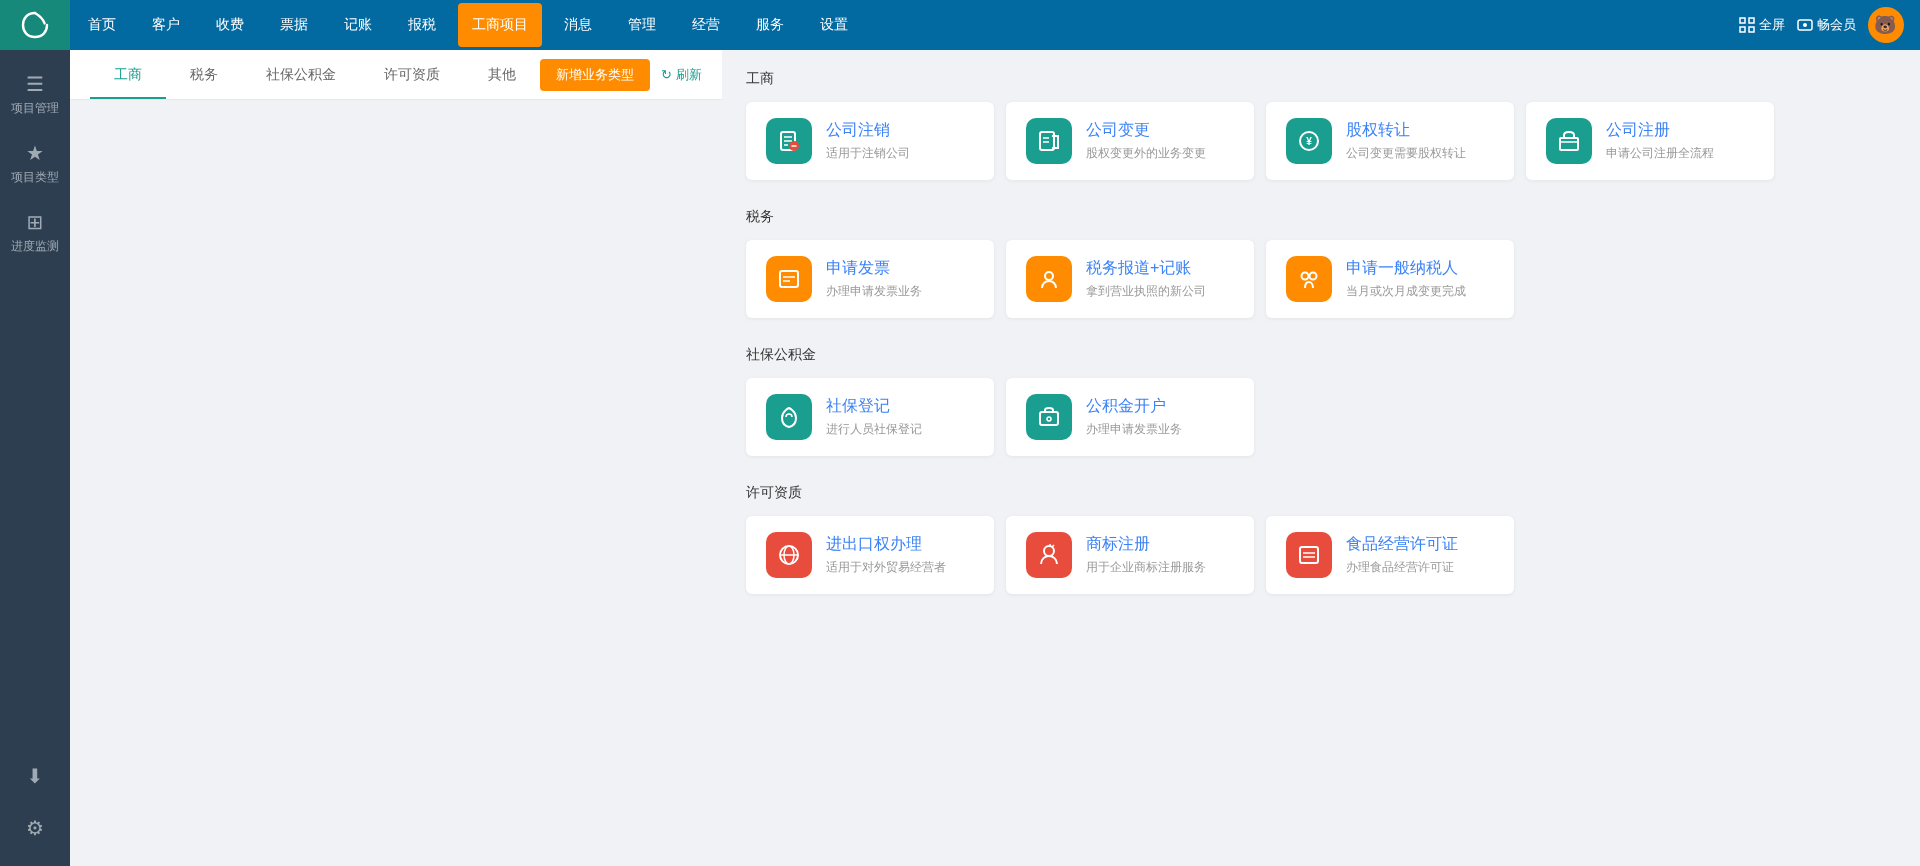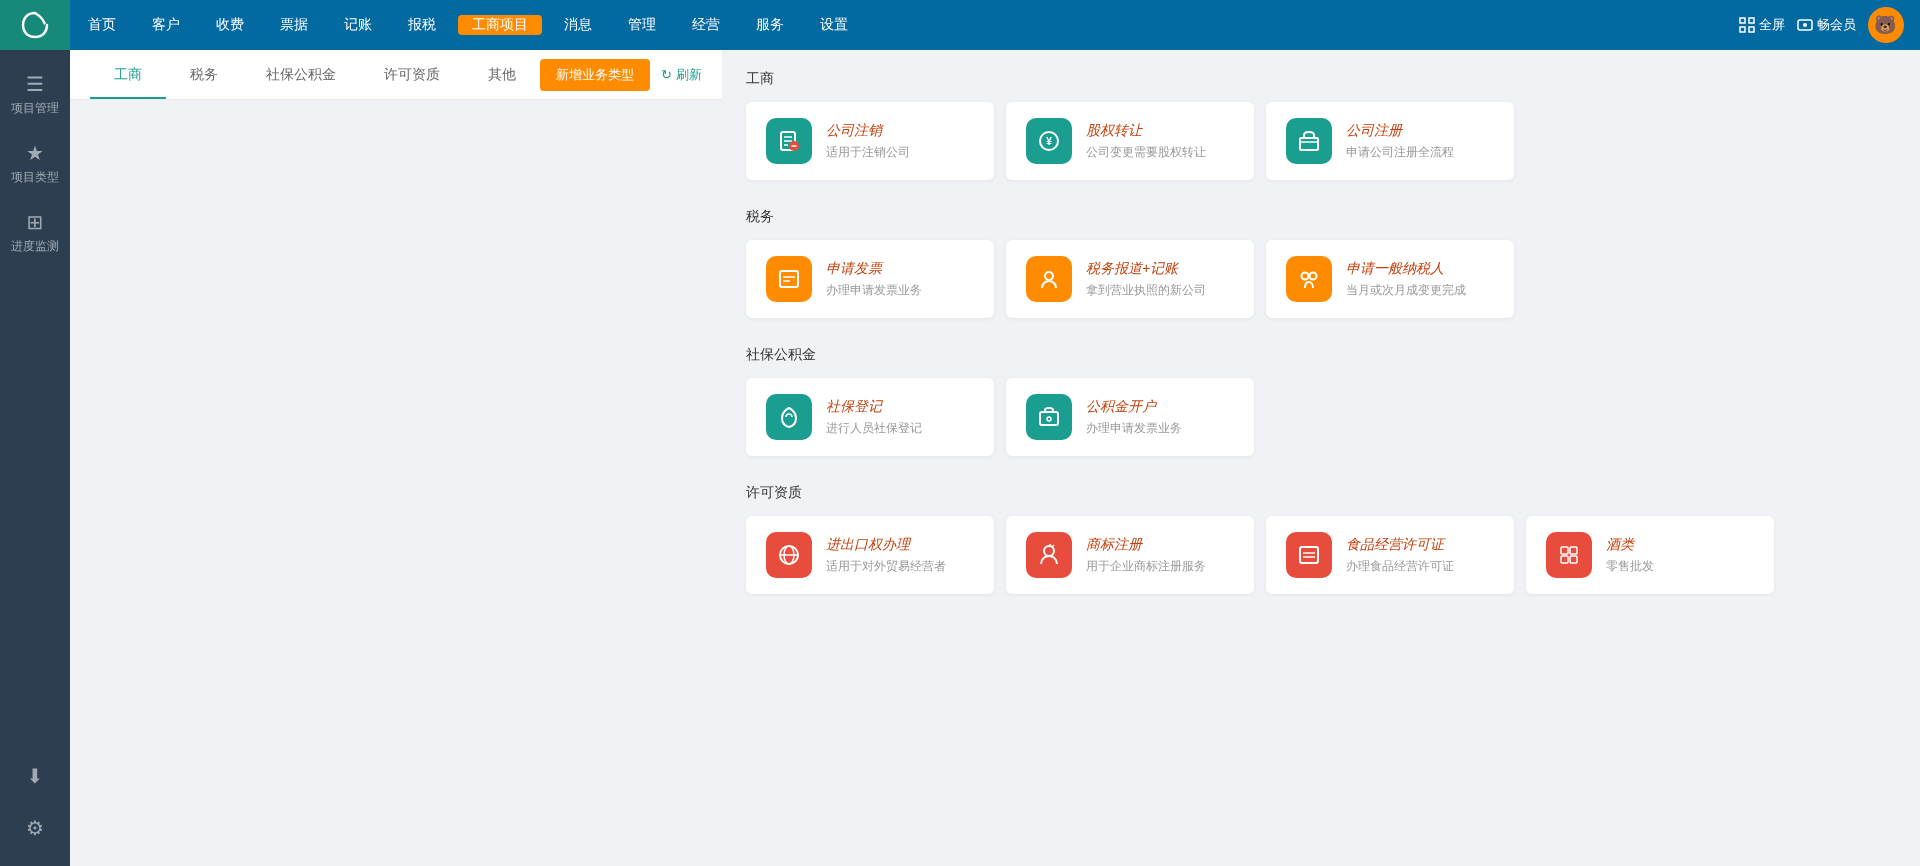--- a/index.html
+++ b/index.html
@@ -37,21 +37,21 @@
       height: 100%;
       display: flex;
       align-items: center;
       cursor: pointer;
       white-space: nowrap;
     }
     .top-nav-item.active {
       background: #ff8c00;
       border-radius: 4px;
       margin: 13px 4px;
-      height: 20px;
+      height: 44px;
       padding: 0 14px;
     }
     .top-nav-right {
       display: flex;
       align-items: center;
       gap: 12px;
       padding-right: 16px;
       color: #fff;
       font-size: 13px;
     }
@@ -234,21 +234,21 @@
       align-items: center;
       justify-content: center;
       flex-shrink: 0;
       font-size: 22px;
       color: #fff;
     }
     .card-icon.teal { background: #1a9e8f; }
     .card-icon.orange { background: #ff8c00; }
     .card-icon.red { background: #e74c3c; }
     .card-text { display: flex; flex-direction: column; gap: 4px; }
-    .card-title { font-size: 14px; color: #c2410c; font-weight: 500; font-style: italic; }
+    .card-title { font-size: 16px; color: #3b82f6; font-weight: 500; }
     .card-desc { font-size: 12px; color: #999; }
   </style>
 </head>
 <body>
 
 <div class="top-nav">
   <div class="top-nav-logo">
     <svg viewBox="0 0 40 40" fill="none">
       <path d="M20 5 C10 5 5 12 5 20 C5 28 10 35 20 35 C30 35 35 28 35 20" stroke="white" stroke-width="3" fill="none" stroke-linecap="round"></path>
       <path d="M20 5 C25 8 30 12 32 18" stroke="white" stroke-width="3" fill="none" stroke-linecap="round"></path>
@@ -346,20 +346,34 @@
                 </svg>
             </div>
             <div class="card-text">
               <div class="card-title">公司注销</div>
               <div class="card-desc">适用于注销公司</div>
             </div>
           </div>
           <div class="service-card">
             <div class="card-icon teal">
               <svg width="26" height="26" viewBox="0 0 26 26" fill="none">
+                  <rect x="4" y="4" width="14" height="18" rx="2" stroke="white" stroke-width="2"></rect>
+                  <path d="M16 8 L22 8 L22 20 L16 20" stroke="white" stroke-width="2"></path>
+                  <line x1="7" y1="10" x2="13" y2="10" stroke="white" stroke-width="1.5"></line>
+                  <line x1="7" y1="14" x2="13" y2="14" stroke="white" stroke-width="1.5"></line>
+                </svg>
+            </div>
+            <div class="card-text">
+              <div class="card-title">公司变更</div>
+              <div class="card-desc">股权变更外的业务变更</div>
+            </div>
+          </div>
+          <div class="service-card">
+            <div class="card-icon teal">
+              <svg width="26" height="26" viewBox="0 0 26 26" fill="none">
                   <circle cx="13" cy="13" r="9" stroke="white" stroke-width="2"></circle>
                   <text x="13" y="17" text-anchor="middle" fill="white" font-size="10" font-weight="bold">¥</text>
                 </svg>
             </div>
             <div class="card-text">
               <div class="card-title">股权转让</div>
               <div class="card-desc">公司变更需要股权转让</div>
             </div>
           </div>
           <div class="service-card">
@@ -490,32 +504,18 @@
                   <rect x="4" y="5" width="18" height="16" rx="2" stroke="white" stroke-width="2"></rect>
                   <line x1="7" y1="11" x2="19" y2="11" stroke="white" stroke-width="1.5"></line>
                   <line x1="7" y1="15" x2="19" y2="15" stroke="white" stroke-width="1.5"></line>
                 </svg>
             </div>
             <div class="card-text">
               <div class="card-title">食品经营许可证</div>
               <div class="card-desc">办理食品经营许可证</div>
             </div>
           </div>
-          <div class="service-card">
-            <div class="card-icon red">
-              <svg width="26" height="26" viewBox="0 0 26 26" fill="none">
-                  <rect x="5" y="5" width="7" height="7" rx="1" stroke="white" stroke-width="1.5"></rect>
-                  <rect x="14" y="5" width="7" height="7" rx="1" stroke="white" stroke-width="1.5"></rect>
-                  <rect x="5" y="14" width="7" height="7" rx="1" stroke="white" stroke-width="1.5"></rect>
-                  <rect x="14" y="14" width="7" height="7" rx="1" stroke="white" stroke-width="1.5"></rect>
-                </svg>
-            </div>
-            <div class="card-text">
-              <div class="card-title">酒类</div>
-              <div class="card-desc">零售批发</div>
-            </div>
-          </div>
         </div>
       </div>
 
     </div>
   </div>
 </div>
 
 </body></html>

